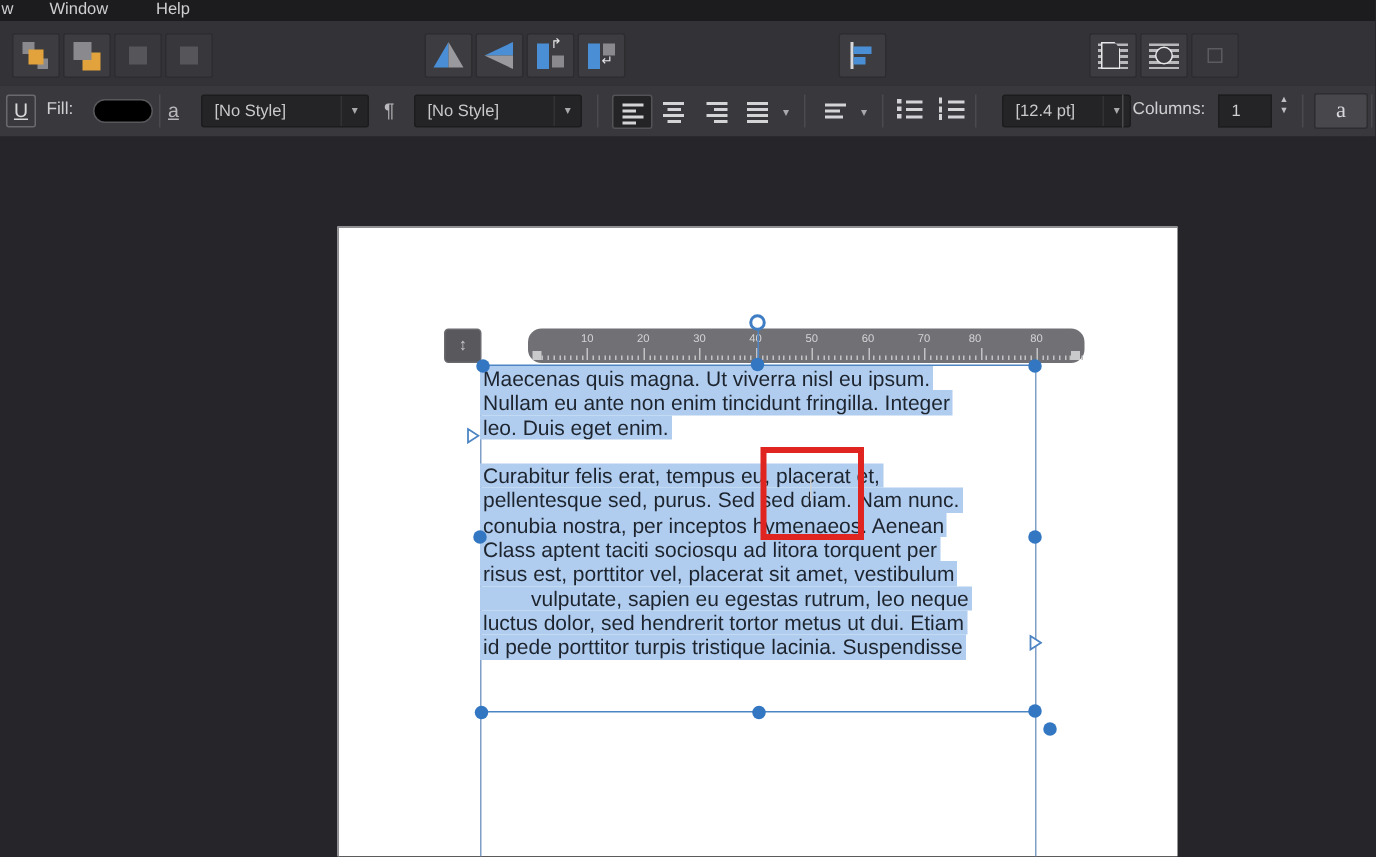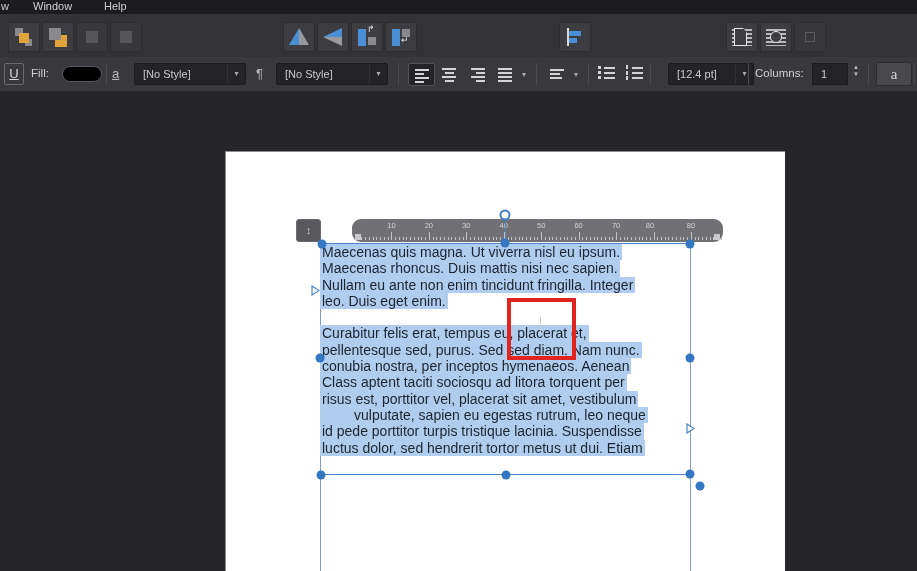--- a/index.html
+++ b/index.html
@@ -281,32 +281,31 @@
     <div class="page"></div>
 
     <div class="frame-vline" style="left:320px"></div>
     <div class="frame-vline" style="left:690px"></div>
     <div class="frame-hline" style="top:152px"></div>
     <div class="frame-hline" style="top:383px"></div>
 
     <div class="textblock">
       <div>
           <div class="tline"><span style="background: rgb(176, 205, 240);">Maecenas quis magna. Ut viverra nisl eu ipsum.</span></div>
-          <div class="tline"><span style="background: rgb(176, 205, 240);">Maecenas rhoncus. Duis mattis nisi nec sapien.</span></div>
           <div class="tline"><span style="background: rgb(176, 205, 240);">Nullam eu ante non enim tincidunt fringilla. Integer</span></div>
           <div class="tline"><span style="background: rgb(176, 205, 240);">leo. Duis eget enim.</span></div>
           <div class="tline"></div>
           <div class="tline"><span style="background: rgb(176, 205, 240);">Curabitur felis erat, tempus eu, placerat et,</span></div>
           <div class="tline"><span style="background: rgb(176, 205, 240);">pellentesque sed, purus. Sed sed diam. Nam nunc.</span></div>
           <div class="tline"><span style="background: rgb(176, 205, 240);">conubia nostra, per inceptos hymenaeos. Aenean</span></div>
           <div class="tline"><span style="background: rgb(176, 205, 240);">Class aptent taciti sociosqu ad litora torquent per</span></div>
           <div class="tline"><span style="background: rgb(176, 205, 240);">risus est, porttitor vel, placerat sit amet, vestibulum</span></div>
           <div class="tline"><span style="background: rgb(176, 205, 240); padding-left: 34px;">vulputate, sapien eu egestas rutrum, leo neque</span></div>
+          <div class="tline"><span style="background: rgb(176, 205, 240);">luctus dolor, sed hendrerit tortor metus ut dui. Etiam</span></div>
           <div class="tline"><span style="background: rgb(176, 205, 240);">id pede porttitor turpis tristique lacinia. Suspendisse</span></div>
-          <div class="tline"><span style="background: rgb(176, 205, 240);">luctus dolor, sed hendrerit tortor metus ut dui. Etiam</span></div>
         </div>
     </div>
 
     <div class="ruler-grip">
       <span>↕</span>
     </div>
     <div class="ruler-bar">
       <div id="ruler-ticks">
           <i class="tick" style="left: 5.744px; height: 3.5px;"></i>
           <i class="tick" style="left: 9.488px; height: 3.5px;"></i>

